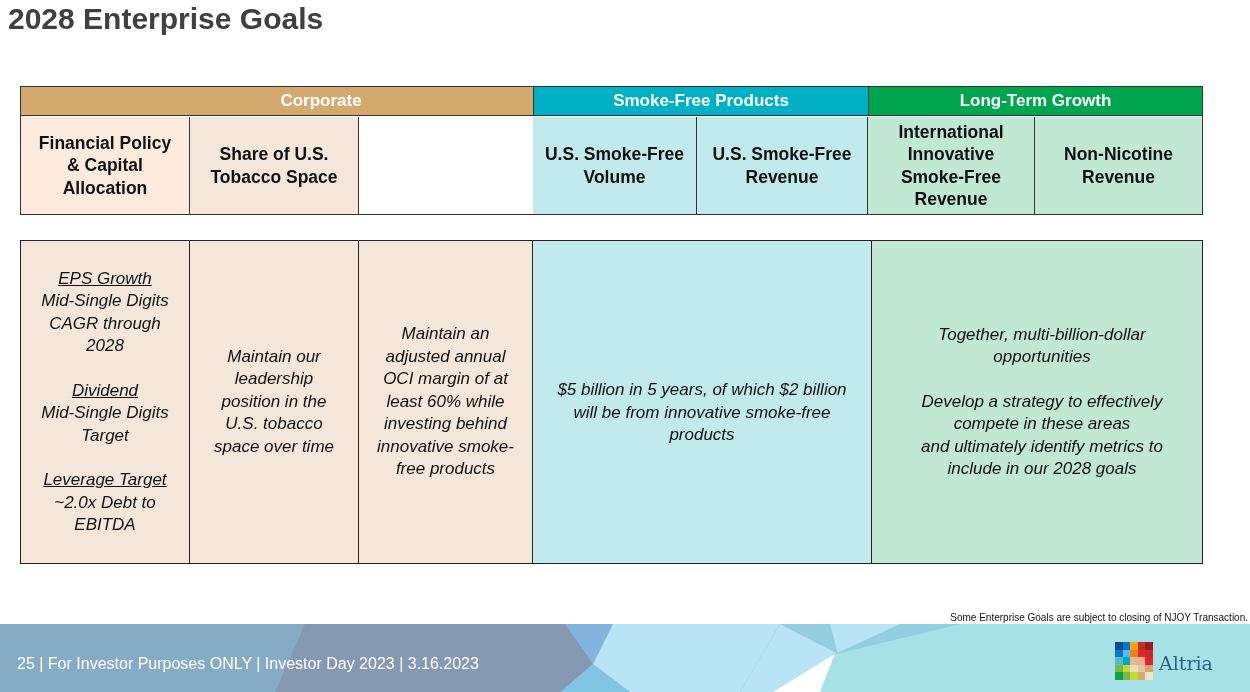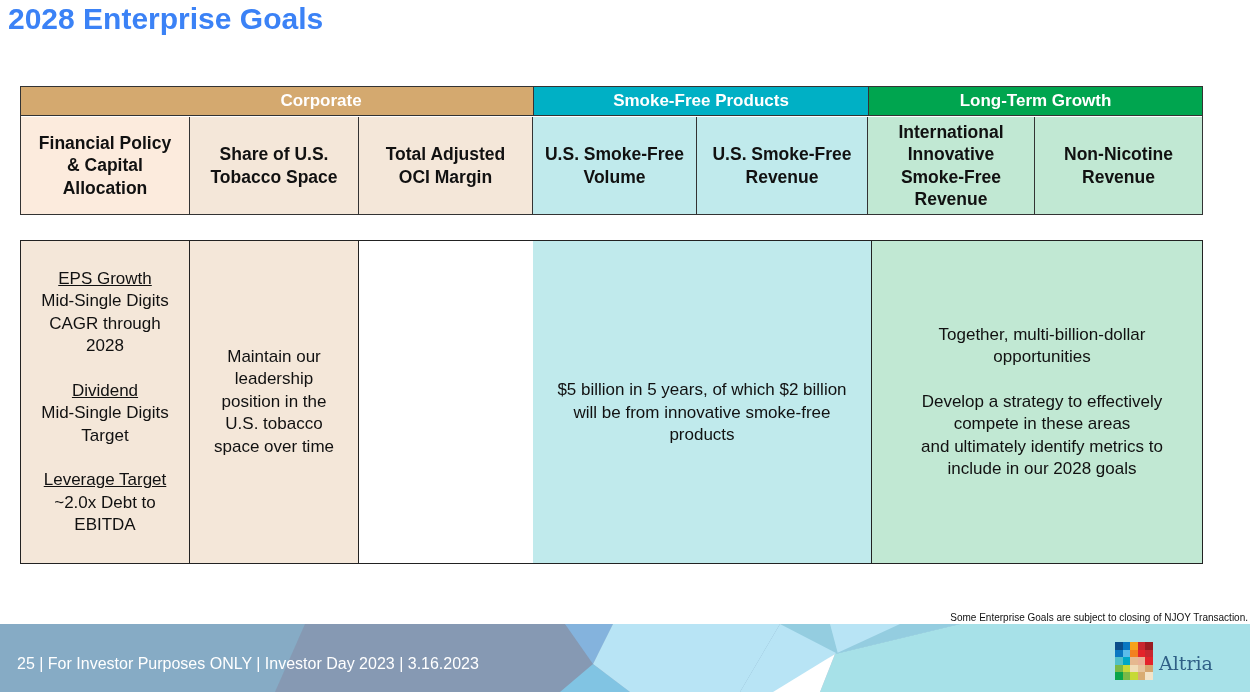--- a/index.html
+++ b/index.html
@@ -4,21 +4,21 @@
   <style>
     html, body { margin: 0; padding: 0; }
     body {
       width: 1250px; height: 692px; position: relative; overflow: hidden;
       background: #ffffff;
       font-family: "Liberation Sans", sans-serif;
       color: #111;
     }
     .title {
       position: absolute; left: 8px; top: 2px;
-      font-size: 30px; font-weight: bold; color: #3b82f6;
+      font-size: 30px; font-weight: bold; color: #404040;
       letter-spacing: 0px;
     }
     
     .hdr {
       position: absolute; left: 20px; top: 86px; width: 1183px; height: 129px;
       border: 1.5px solid #333; box-sizing: border-box;
     }
     .cat {
       position: absolute; top: 0; height: 29px;
       display: flex; align-items: center; justify-content: center;
@@ -33,23 +33,23 @@
       padding: 0 4px; white-space: pre-line;
     }
     .sub.last { border-right: none; }
     
     .body-tbl {
       position: absolute; left: 20px; top: 240px; width: 1183px; height: 324px;
       border: 1.5px solid #222; box-sizing: border-box;
     }
     .bcell {
       position: absolute; top: 0; bottom: 0;
-      display: flex; flex-direction: column; align-items: center; justify-content: center;
+      display: flex; flex-direction: column; justify-content: center;
       text-align: center; font-size: 17px; line-height: 22.5px;
-      border-right: 1.5px solid #222; box-sizing: border-box; padding: 0 6px;
+      border-right: 1.5px solid #222; box-sizing: border-box; padding: 0 6px; font-style: italic;
     }
     .bcell.last { border-right: none; }
     .u { text-decoration: underline; }
     .gap { height: 22px; }
     .pre { white-space: pre-line; }
     
     .note {
       position: absolute; right: 2px; top: 612px; font-size: 10px; color: #111;
     }
     .footer {
@@ -76,22 +76,20 @@
 <div class="hdr">
   <div class="cat" style="left:0; width:600px; background:#d4a96f;">Corporate</div>
   <div class="cat" style="left:847px; width:334px; background:#00a54f; border-left:1.5px solid #333;">Long-Term Growth</div>
   <div class="cat" style="left:512px; width:335px; background:#00b0c5; border-left:1.5px solid #333;">Smoke-Free Products</div>
 
   <div class="sub" style="left:0; width:169px; background:#fcebdd;">Financial Policy
 &amp; Capital
 Allocation</div>
   <div class="sub" style="left:169px; width:169px; background:#f4e7d9;">Share of U.S.
 Tobacco Space</div>
-  <div class="sub" style="left:338px; width:174px; background:#f4e7d9;">Total Adjusted
-OCI Margin</div>
   <div class="sub" style="left:512px; width:164px; background:#c0eaec;">U.S. Smoke-Free
 Volume</div>
   <div class="sub" style="left:676px; width:171px; background:#c0eaec;">U.S. Smoke-Free
 Revenue</div>
   <div class="sub" style="left:847px; width:167px; background:#c1e8d3;">International
 Innovative
 Smoke-Free
 Revenue</div>
   <div class="sub last" style="left:1014px; width:167px; background:#c1e8d3;">Non-Nicotine
 Revenue</div>
@@ -111,20 +109,29 @@
     <div class="u">Leverage Target</div>
     <div class="pre">~2.0x Debt to
 EBITDA</div>
   </div>
   <div class="bcell" style="left:169px; width:169px; background:#f4e7d9;">
     <div class="pre">Maintain our
 leadership
 position in the
 U.S. tobacco
 space over time</div>
+  </div>
+  <div class="bcell" style="left:338px; width:174px; background:#f4e7d9;">
+    <div class="pre">Maintain an
+adjusted annual
+OCI margin of at
+least 60% while
+investing behind
+innovative smoke-
+free products</div>
   </div>
   <div class="bcell" style="left:512px; width:339px; background:#c0eaec;">
     <div class="gap"></div>
     <div class="pre">$5 billion in 5 years, of which $2 billion
 will be from innovative smoke-free
 products</div>
   </div>
   <div class="bcell last" style="left:851px; width:330px; background:#c1e8d3;padding-left:16px;">
     <div class="pre">Together, multi-billion-dollar
 opportunities</div>

